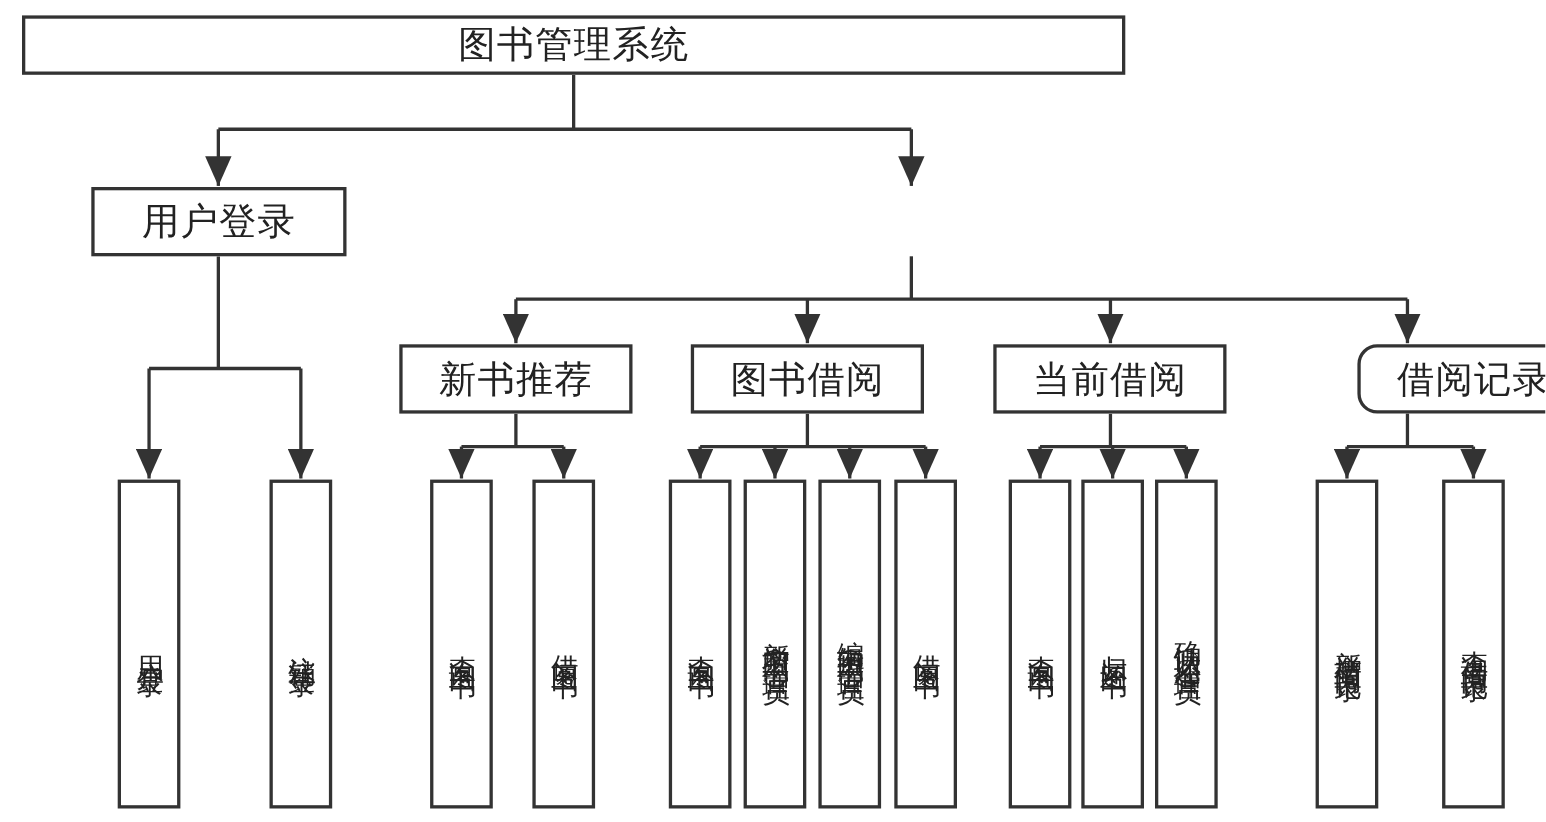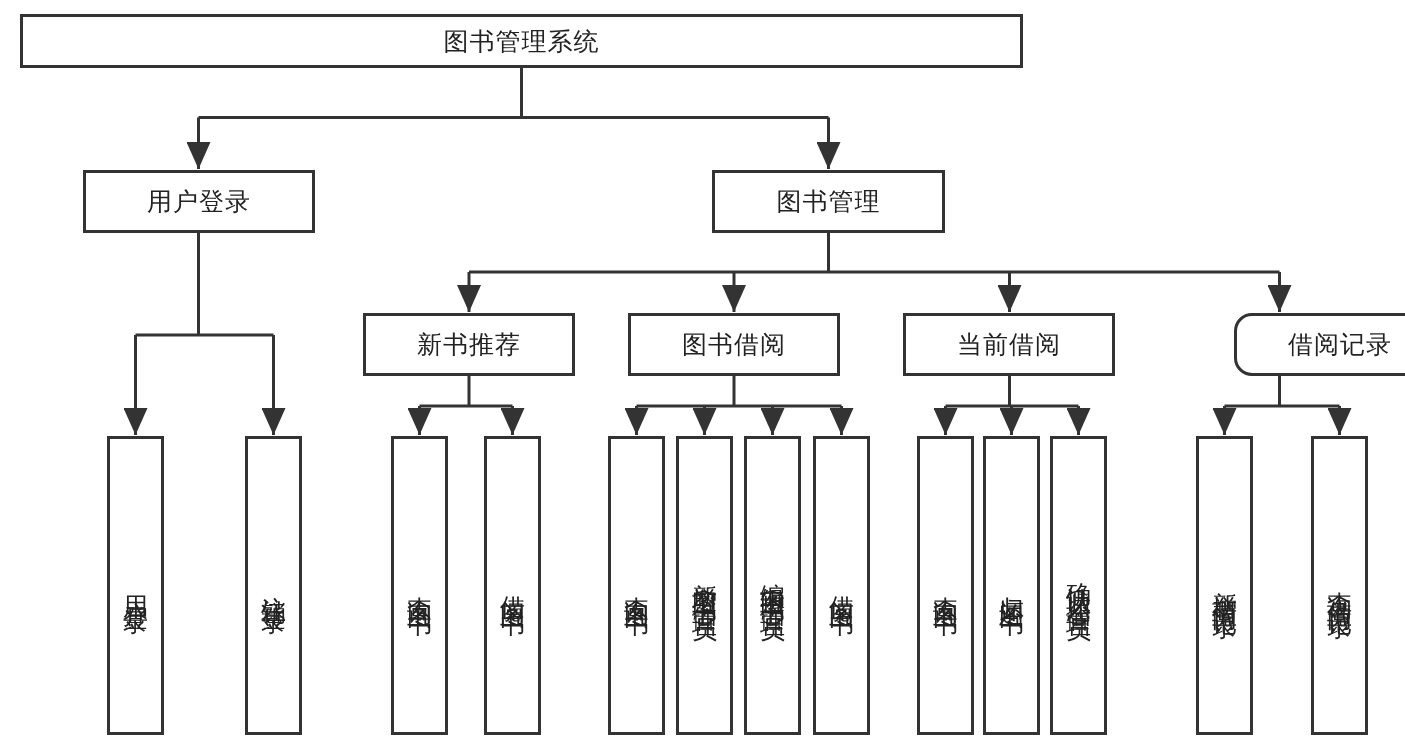--- a/index.html
+++ b/index.html
@@ -13,21 +13,21 @@
   .connectors{position:absolute;left:0;top:0;z-index:1;}
   .node{
     position:absolute;
     box-sizing:border-box;
     background:#ffffff;
     border:3px solid #333333;
     display:flex;align-items:center;justify-content:center;
     color:#222222;
     z-index:2;
   }
-  .h-label{font-size:25px;letter-spacing:1px;white-space:nowrap;font-family:Liberation Serif, serif;}
+  .h-label{font-size:34px;letter-spacing:1px;white-space:nowrap;font-family:Liberation Serif, serif;}
   .v-label{
     writing-mode:vertical-rl;
     text-orientation:mixed;
     font-size:25px;
     letter-spacing:5px;
     line-height:1;
   }
   
   .root{left:20px;top:14px;width:1003px;height:54px;}
   
@@ -119,23 +119,20 @@
     </g>
   </svg>
 
   <div class="node root">
     <span class="h-label">图书管理系统</span>
   </div>
 
   <div class="node l2-0">
     <span class="h-label">用户登录</span>
   </div>
-  <div class="node l2-1">
-    <span class="h-label">图书管理</span>
-  </div>
 
   <div class="node l3 l3-0">
     <span class="h-label">新书推荐</span>
   </div>
   <div class="node l3 l3-2">
     <span class="h-label">当前借阅</span>
   </div>
   <div class="node l3 l3-1">
     <span class="h-label">图书借阅</span>
   </div>

